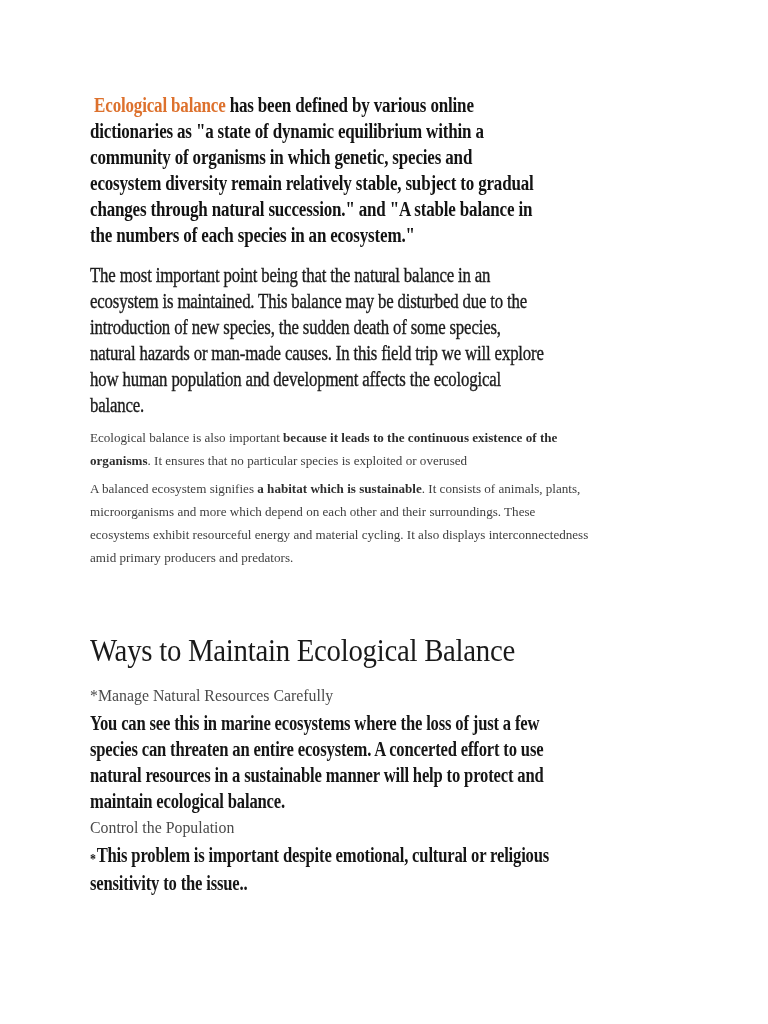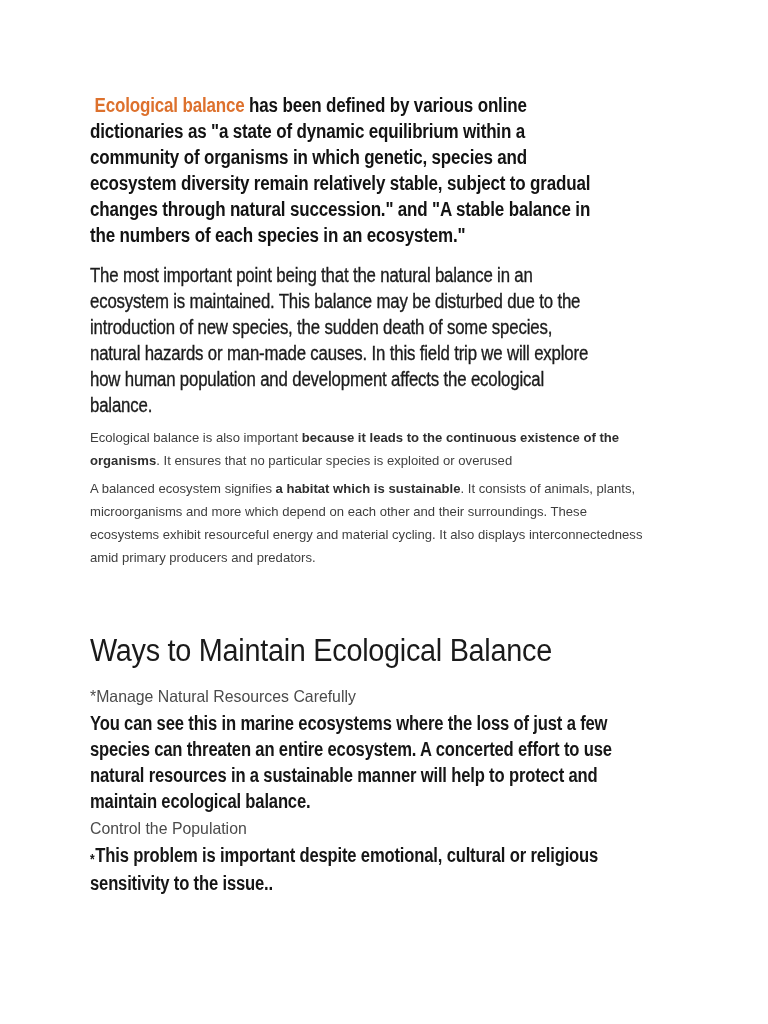--- a/index.html
+++ b/index.html
@@ -6,21 +6,21 @@
     margin: 0;
     padding: 0;
     background: #ffffff;
   }
   .page {
     position: relative;
     width: 688px;
     height: 1024px;
     background: #ffffff;
     overflow: hidden;
-    font-family: Liberation Sans, sans-serif;
+    font-family: Liberation Serif, serif;
   }
   .doc {
     box-sizing: border-box;
     padding: 92px 60px 0 90px;
   }
   .line {
     white-space: pre;
   }
   
   .p-big-bold {

